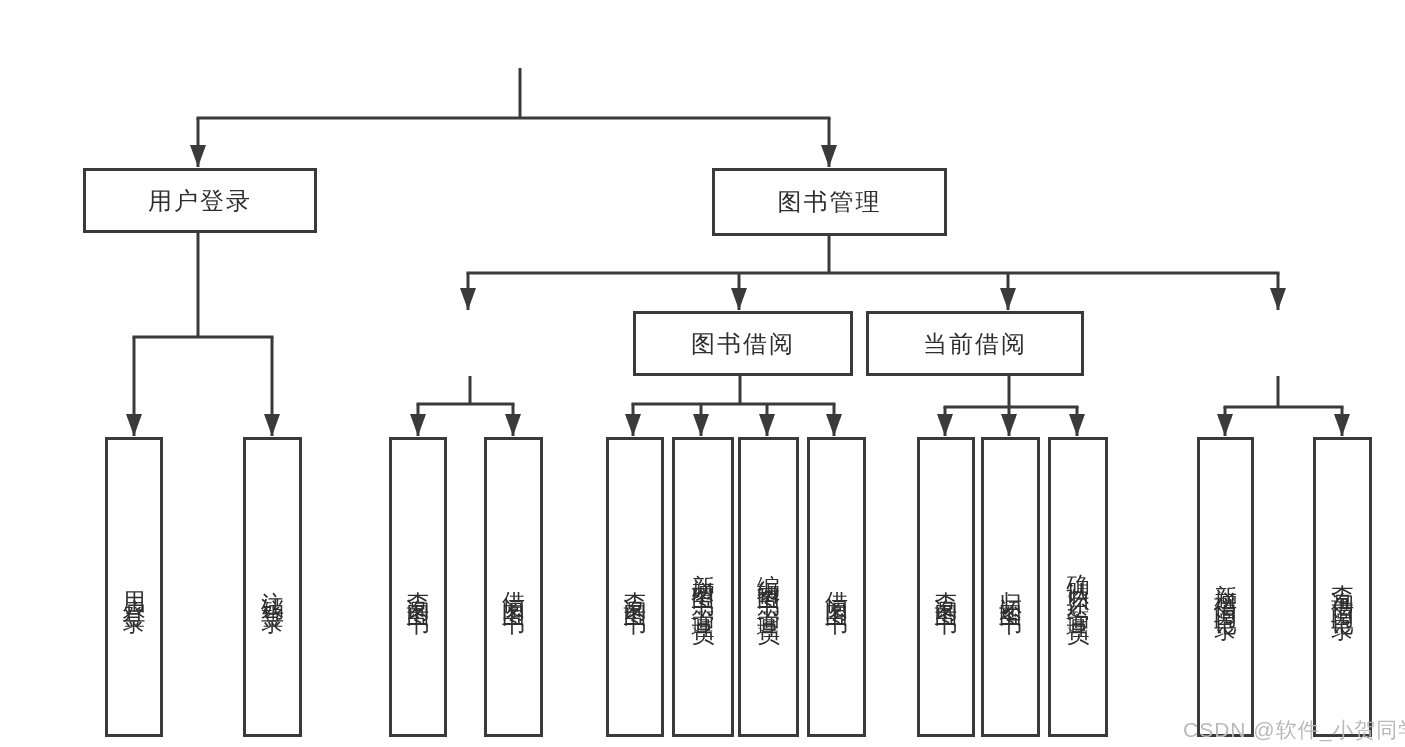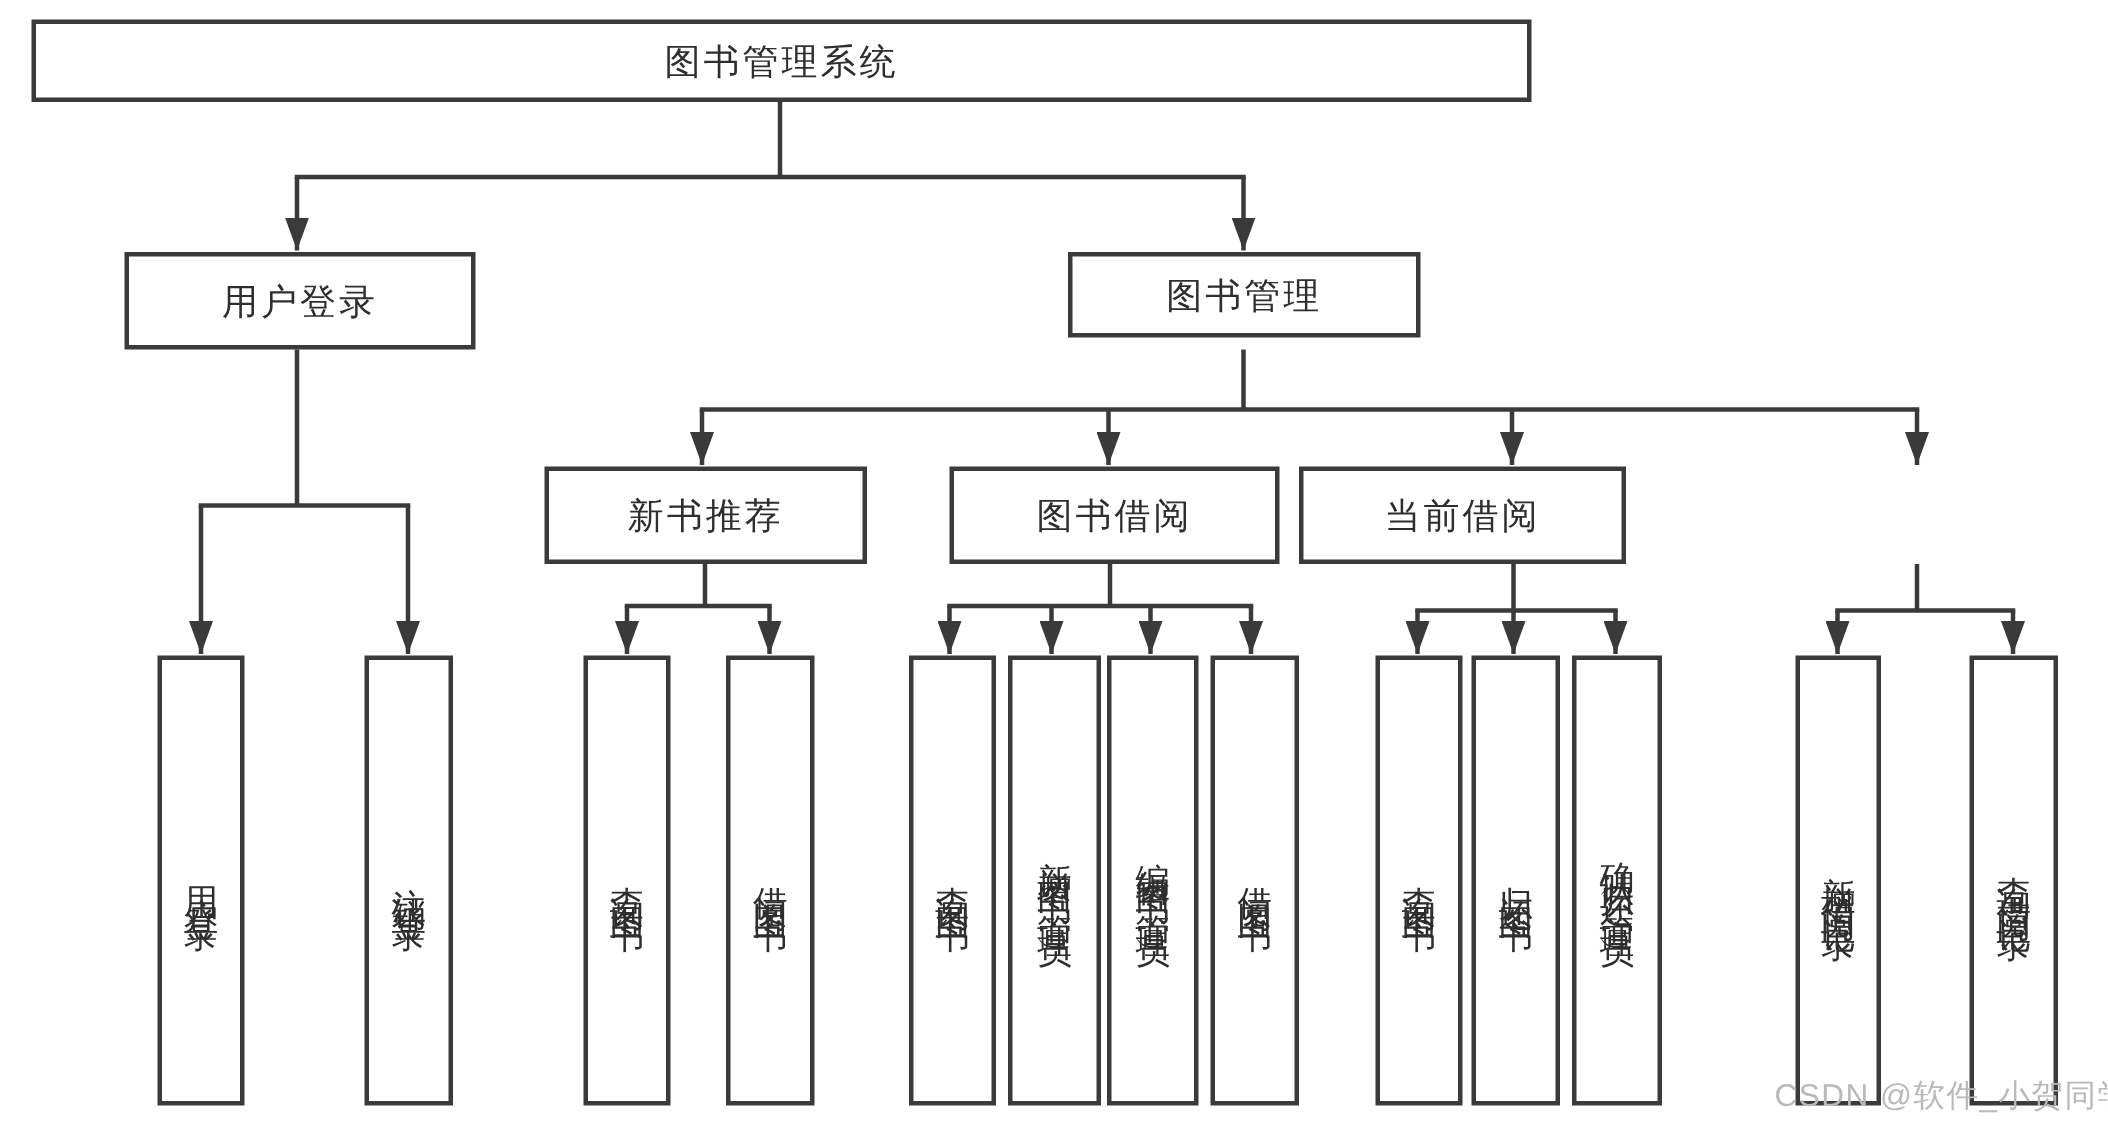--- a/index.html
+++ b/index.html
@@ -92,34 +92,28 @@
     </g>
 
     <g>
       <line x1="1278" y1="376" x2="1278" y2="407"></line>
       <line class="rail" x1="1225" y1="407" x2="1342" y2="407"></line>
       <line x1="1225" y1="407" x2="1225" y2="436" marker-end="url(#arw)"></line>
       <line x1="1342" y1="407" x2="1342" y2="436" marker-end="url(#arw)"></line>
     </g>
   </svg>
 
-  <div class="box h" style="left:21px;top:13px;width:1000px;height:55px">
-    <span>图书管理系统</span>
-  </div>
 
   <div class="box h" style="left:83px;top:168px;width:234px;height:65px">
     <span>用户登录</span>
   </div>
-  <div class="box h" style="left:712px;top:168px;width:235px;height:57px">
+  <div class="box h" style="left:712px;top:168px;width:235px;height:68px">
     <span>图书管理</span>
   </div>
 
-  <div class="box h" style="left:363px;top:311px;width:215px;height:65px">
-    <span>新书推荐</span>
-  </div>
   <div class="box h" style="left:633px;top:311px;width:220px;height:65px">
     <span>图书借阅</span>
   </div>
   <div class="box h" style="left:866px;top:311px;width:218px;height:65px">
     <span>当前借阅</span>
   </div>
 
   <div class="box v" style="left:105px;width:58px">
     <span>用户登录</span>
   </div>

